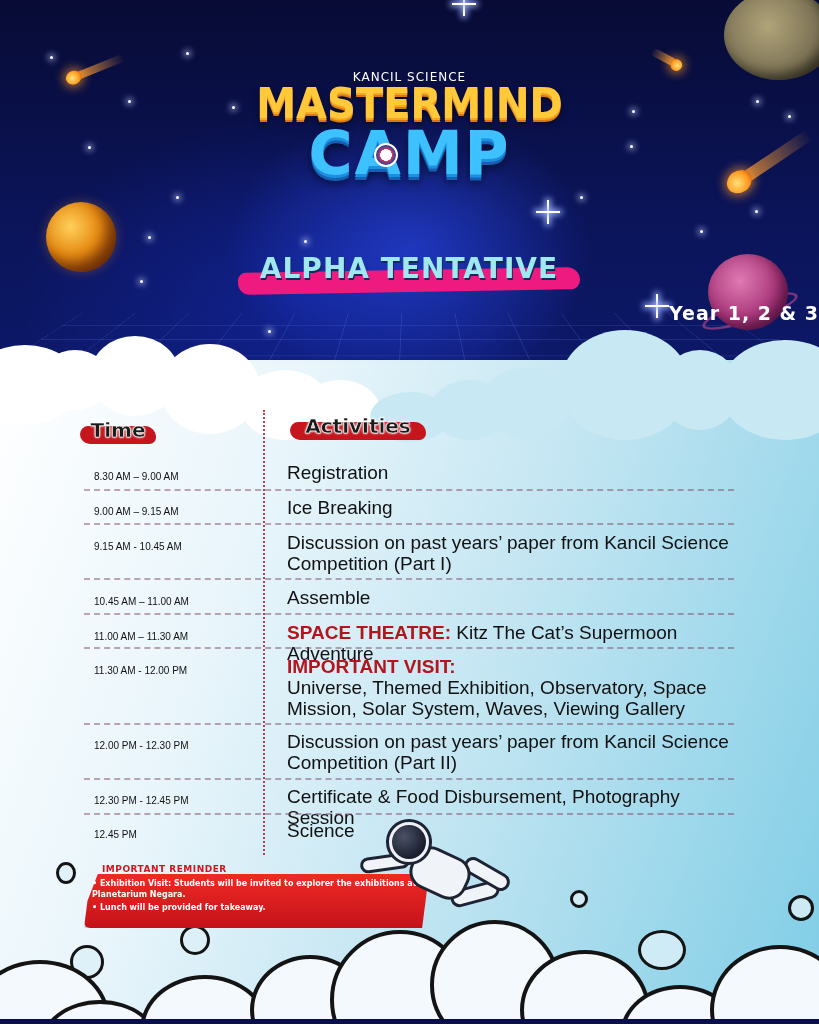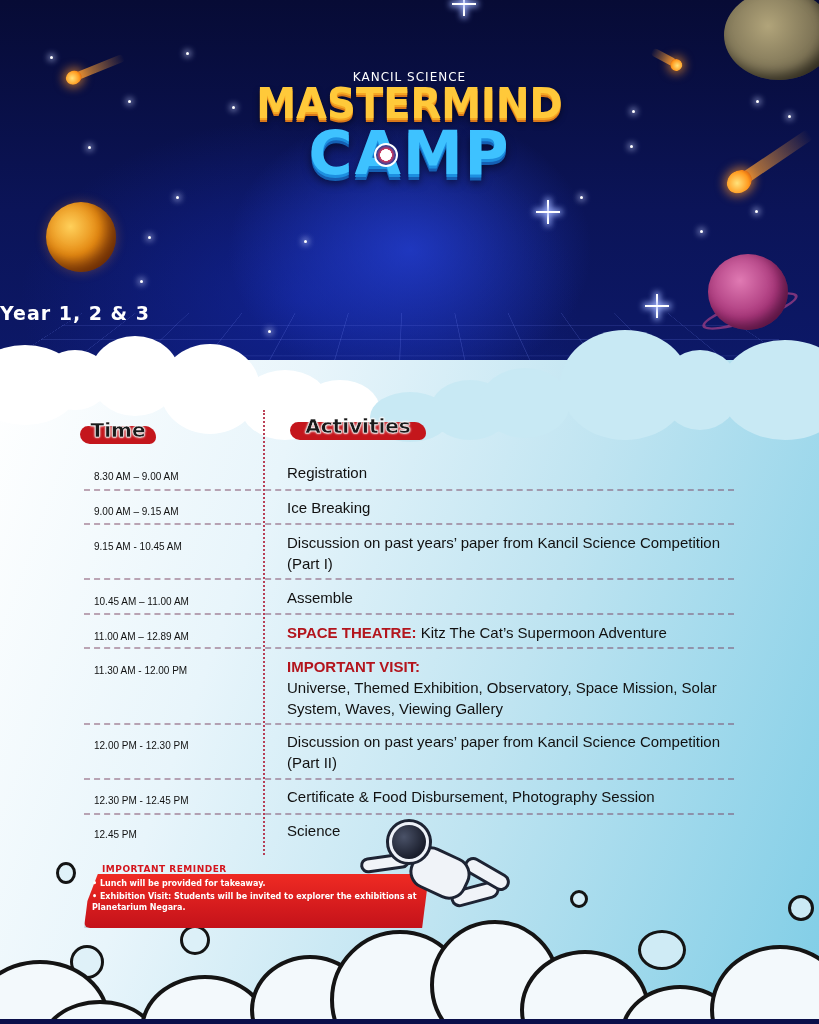--- a/index.html
+++ b/index.html
@@ -74,21 +74,21 @@
   }
   .camp-badge { position: absolute; left: 374px; top: 143px; width: 24px; height: 24px; border-radius: 50%;
     background: radial-gradient(circle, #ffffff 40%, #d83a5a 42%, #203e9f 70%); border: 2px solid #fff; }
 
   .alpha-wrap { position: absolute; left: 238px; top: 252px; width: 342px; height: 42px; }
   .alpha-swoosh { position: absolute; left: 0; top: 18px; width: 342px; height: 22px;
     background: #ee1a7f; border-radius: 12px 20px 14px 18px; transform: rotate(-1deg); }
   .alpha-text { position: absolute; left: 0; top: 0; width: 342px; text-align: center;
     font-family: "DejaVu Sans", sans-serif; font-weight: bold; font-size: 28px; letter-spacing: 1px;
     color: #9fe8f0; text-shadow: 1px 2px 0 #14285e; }
-  .year-text { position: absolute; left: 0; top: 302px; width: 819px; text-align: left;
+  .year-text { position: absolute; left: 0; top: 302px; width: 819px; text-align: right;
     font-family: "DejaVu Sans", sans-serif; font-weight: bold; font-size: 19px; color: #ffffff; letter-spacing: 1px; }
 
   
   .sky {
     position: absolute; left: 0; top: 360px; width: 819px; height: 664px;
     background: linear-gradient(110deg, #ffffff 0%, #e8f5fb 30%, #bfe4f1 60%, #7fcde6 100%);
   }
   .cloud-top { position: absolute; border-radius: 50%; background: #ffffff; }
   .cloud-top.blue { background: #c8e9f4; }
 
@@ -97,21 +97,21 @@
   .header-pill .blob { position: absolute; left: 0; top: 8px; height: 18px; background: #c4161c; border-radius: 10px 14px 8px 12px; }
   .header-pill .label { position: absolute; left: 0; top: 0; text-align: center;
     font-family: "DejaVu Sans", sans-serif; font-weight: bold; font-size: 20px; color: #1a1a1a;
     -webkit-text-stroke: 0.4px #fff; text-shadow: 0 0 2px #fff, 0 0 2px #fff, 0 0 3px #fff; }
 
   .col-divider { position: absolute; left: 263px; top: 410px; width: 0; height: 445px;
     border-left: 2px dotted #b0203a; opacity: 0.85; }
 
   .row { position: absolute; left: 94px; width: 640px; }
   .row .time { position: absolute; left: 0; top: 4px; width: 170px; font-size: 10px; color: #111; line-height: 21px; }
-  .row .act  { position: absolute; left: 193px; top: 0; width: 460px; font-size: 15px; color: #111; line-height: 21px; }
+  .row .act  { position: absolute; left: 193px; top: 0; width: 460px; font-size: 19px; color: #111; line-height: 21px; }
   .row .accent { color: #b3151d; font-weight: bold; }
   .row-sep { position: absolute; left: 84px; width: 650px; height: 0; border-top: 2px dashed rgba(120,60,90,0.45); }
 
   
   .reminder-title { position: absolute; left: 102px; top: 864px; font-family: "DejaVu Sans", sans-serif;
     font-size: 9px; font-weight: bold; letter-spacing: 0.5px; color: #d4141c; }
   .reminder-box { position: absolute; left: 84px; top: 874px; width: 345px; height: 54px;
     background: linear-gradient(180deg, #ef2a23, #c4121a);
     clip-path: polygon(4% 0, 100% 0, 98% 100%, 0 100%, 1% 50%);
     border-radius: 6px; box-shadow: 0 3px 4px rgba(0,0,0,0.25); }
@@ -183,20 +183,24 @@
     <div class="planet planet-orange"></div>
     <div class="planet planet-brown"></div>
     <div class="planet-pink-ring"></div>
     <div class="planet planet-pink"></div>
 
     <div class="brand-small">KANCIL SCIENCE</div>
     <div class="title-main">MASTERMIND</div>
     <div class="title-camp">CAMP</div>
     <div class="camp-badge"></div>
 
+    <div class="alpha-wrap">
+      <div class="alpha-swoosh"></div>
+      <div class="alpha-text">ALPHA TENTATIVE</div>
+    </div>
     <div class="year-text">Year 1, 2 &amp; 3</div>
   </div>
 
   <div class="sky"></div>
 
   <div class="cloud-top" style="left:-30px;top:345px;width:110px;height:80px"></div>
   <div class="cloud-top" style="left:40px;top:350px;width:70px;height:60px"></div>
   <div class="cloud-top" style="left:90px;top:336px;width:90px;height:80px"></div>
   <div class="cloud-top" style="left:160px;top:344px;width:100px;height:90px"></div>
   <div class="cloud-top" style="left:240px;top:370px;width:90px;height:70px"></div>
@@ -237,21 +241,21 @@
   </div>
   <div class="row-sep" style="top:578px"></div>
 
   <div class="row" style="top:587px">
     <div class="time">10.45 AM – 11.00 AM</div>
     <div class="act"><span>Assemble</span></div>
   </div>
   <div class="row-sep" style="top:613px"></div>
 
   <div class="row" style="top:622px">
-    <div class="time">11.00 AM – 12.89 AM</div>
+    <div class="time">11.00 AM – 11.30 AM</div>
     <div class="act"><span class="accent">SPACE THEATRE:</span> <span>Kitz The Cat’s Supermoon Adventure</span></div>
   </div>
   <div class="row-sep" style="top:647px"></div>
 
   <div class="row" style="top:656px">
     <div class="time">11.30 AM - 12.00 PM</div>
     <div class="act">
         <div class="accent">IMPORTANT VISIT:</div>
         <div>Universe, Themed Exhibition, Observatory, Space Mission, Solar System, Waves, Viewing Gallery</div>
       </div>
@@ -288,22 +292,22 @@
   <div class="bcloud" style="left:250px;top:955px;width:120px;height:110px"></div>
   <div class="bcloud" style="left:330px;top:930px;width:140px;height:140px"></div>
   <div class="bcloud" style="left:430px;top:920px;width:130px;height:130px"></div>
   <div class="bcloud" style="left:520px;top:950px;width:130px;height:120px"></div>
   <div class="bcloud" style="left:620px;top:985px;width:120px;height:100px"></div>
   <div class="bcloud" style="left:710px;top:945px;width:140px;height:130px"></div>
 
   <div class="reminder-title">IMPORTANT REMINDER</div>
   <div class="reminder-box"></div>
   <ul class="reminder-list">
+    <li>• Exhibition Visit: Students will be invited to explorer the exhibitions at Planetarium Negara.</li>
     <li>• Lunch will be provided for takeaway.</li>
-    <li>• Exhibition Visit: Students will be invited to explorer the exhibitions at Planetarium Negara.</li>
   </ul>
 
   <div class="astro">
     <div class="astro-leg2"></div>
     <div class="astro-leg"></div>
     <div class="astro-body"></div>
     <div class="astro-arm"></div>
     <div class="astro-helmet"></div>
     <div class="astro-visor"></div>
   </div>

